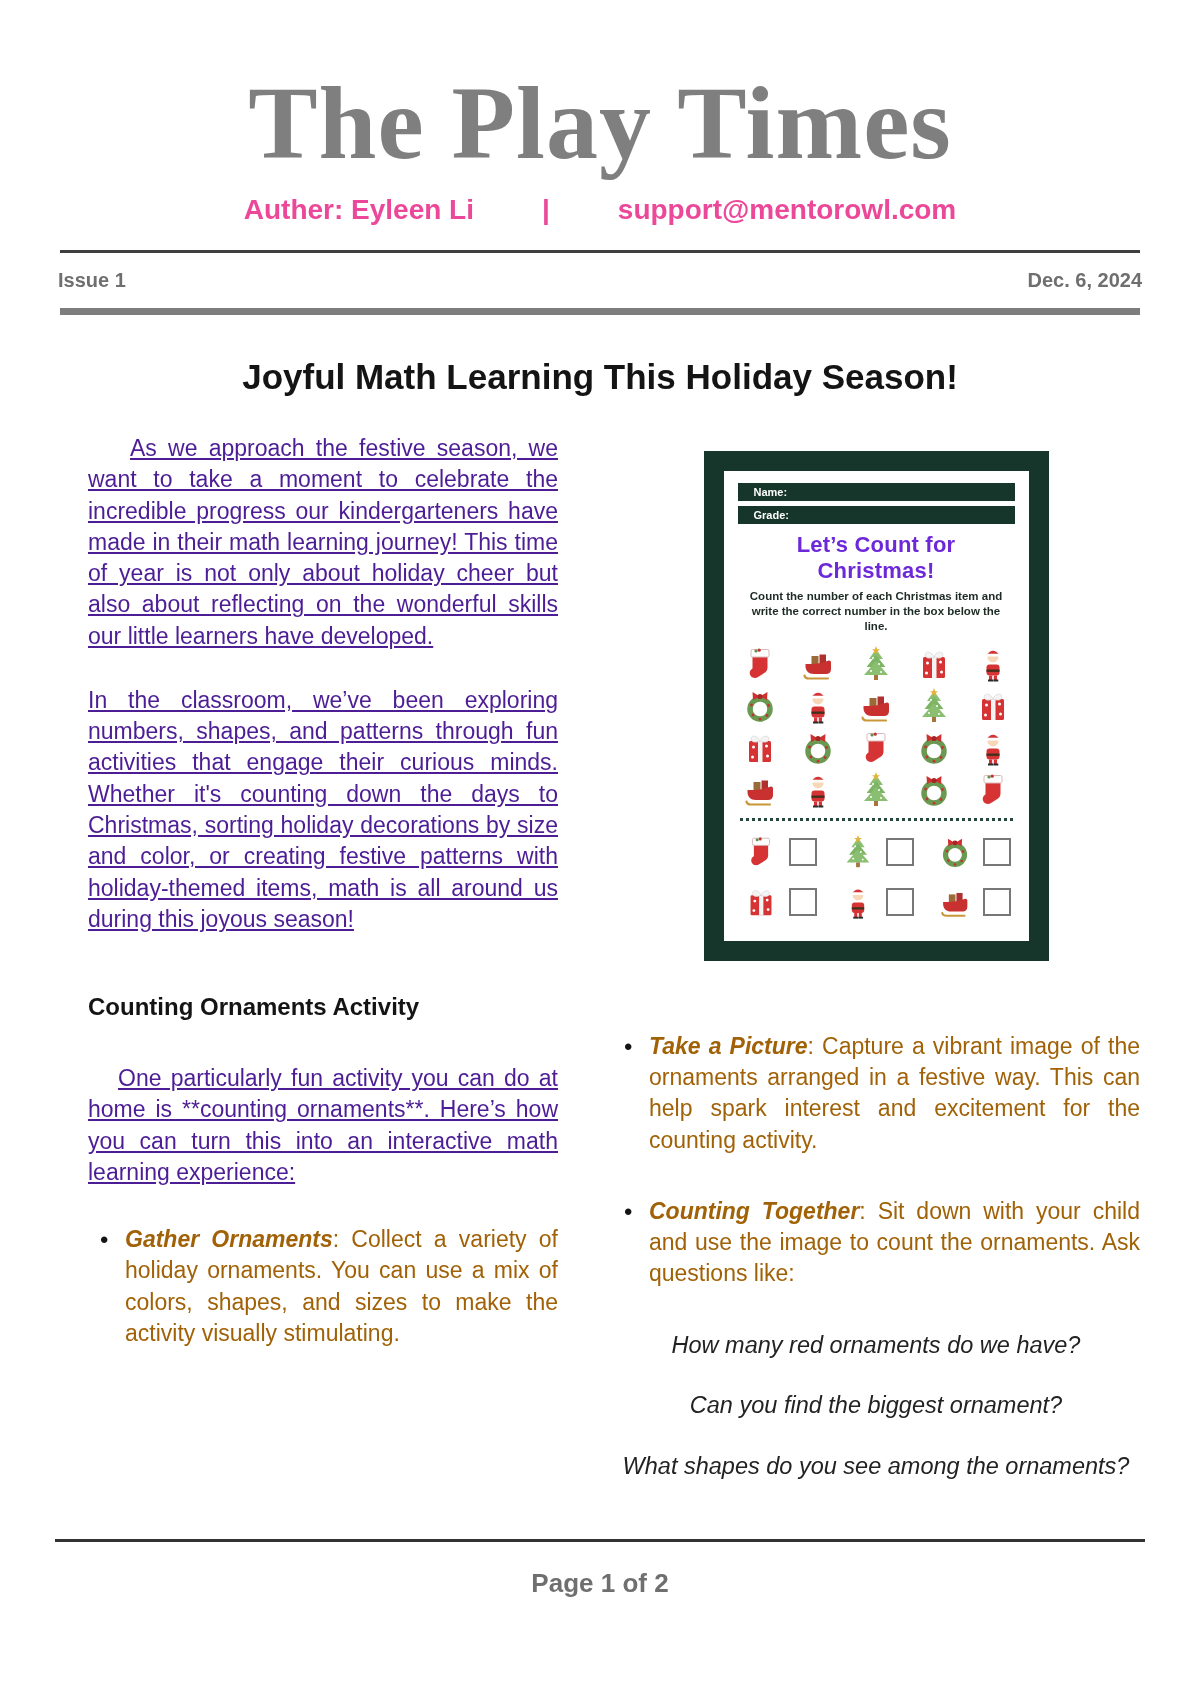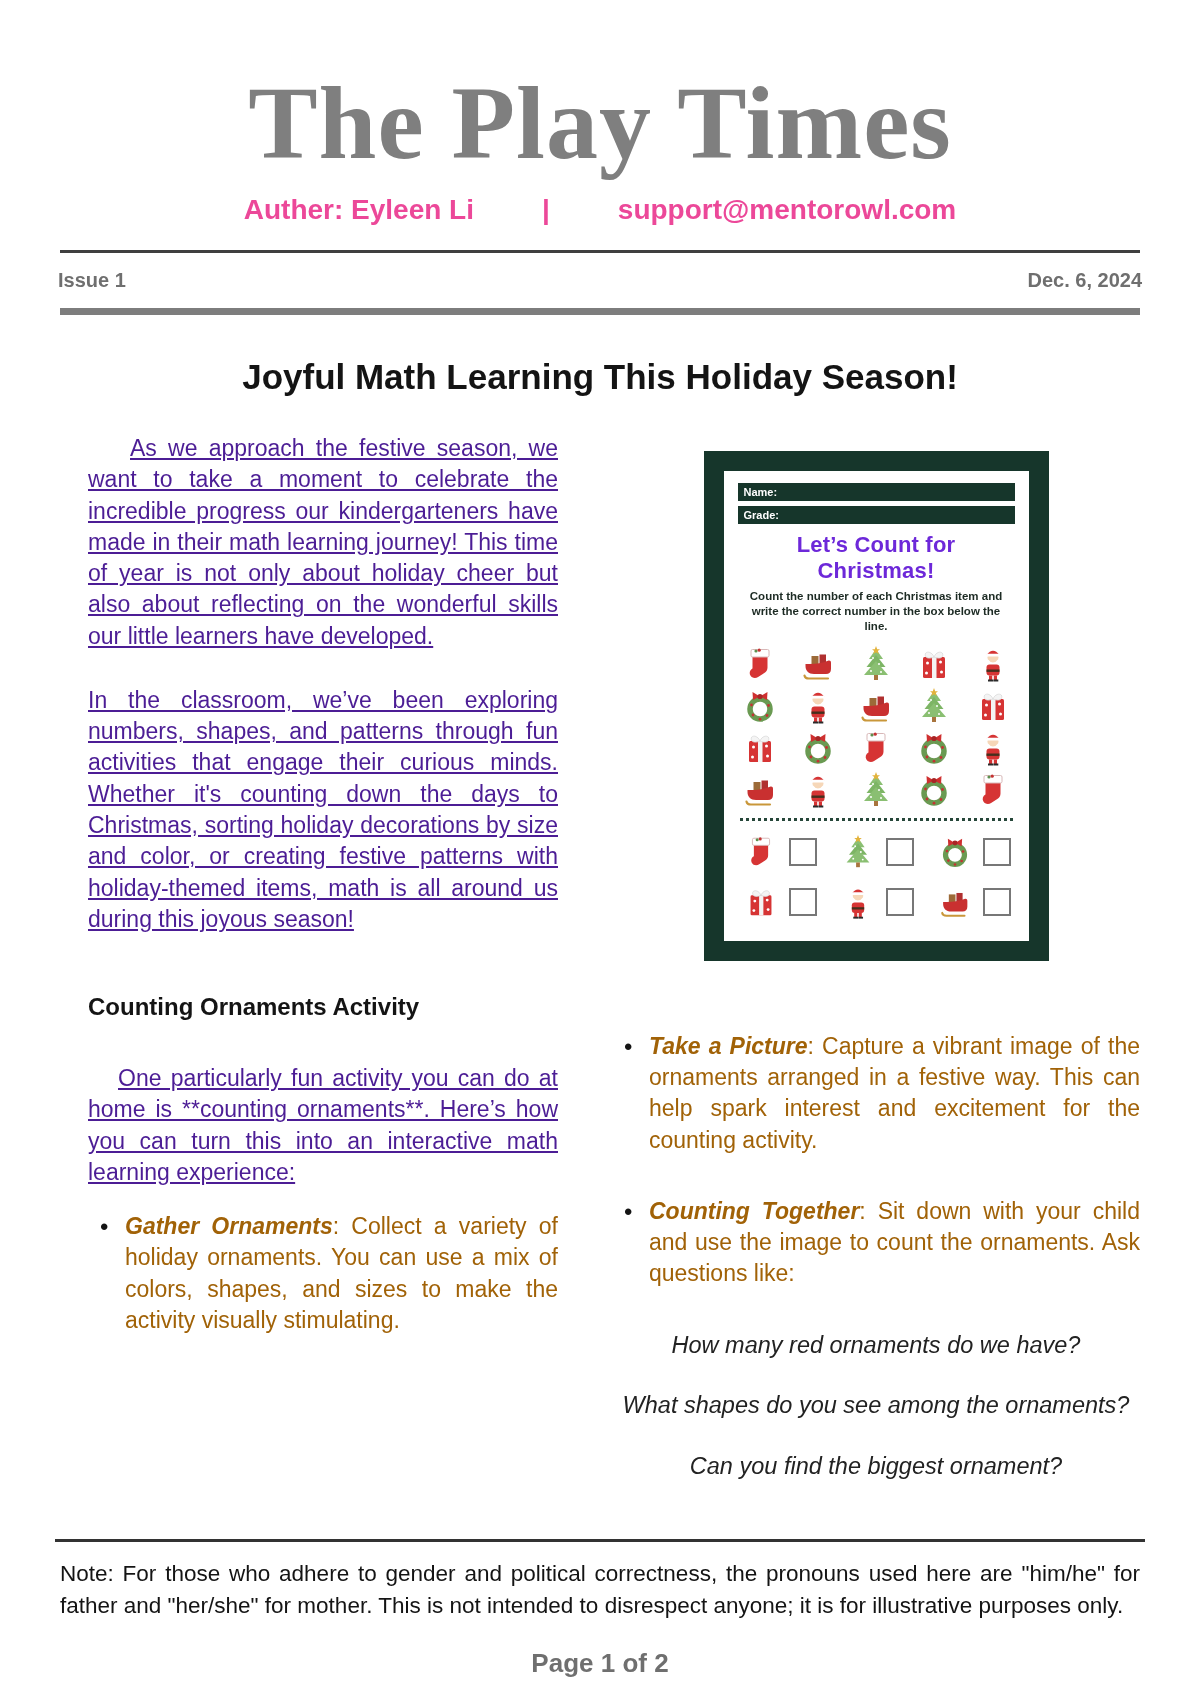--- a/index.html
+++ b/index.html
@@ -30,21 +30,21 @@
     margin-top:42px;
   }
   
   .columns { display:flex; gap:54px; padding:0 60px; margin-top:36px; height:1106px; }
   .col-left  { width:470px; flex:none; margin-left:28px; }
   .col-right { flex:1; }
   p.body { font-size:23px; line-height:1.36; text-align:justify; color:#4c1d95;text-decoration:underline; }
   .p1 { text-indent:42px; margin-bottom:33px; }
   .p2 { margin-bottom:58px; }
   .section-heading { font-size:24px; font-weight:bold; color:#141414; margin-bottom:42px; }
-  .p3 { text-indent:30px; margin-bottom:23px; }
+  .p3 { text-indent:30px; margin-bottom:36px; }
   ul.bullets { list-style:none; }
   ul.bullets li {
     font-size:23px; line-height:1.36; text-align:justify; color:#a16207;
     padding-left:37px; position:relative; margin-bottom:40px;
   }
   ul.bullets li::before {
     content:"•"; position:absolute; left:12px; top:0; font-size:24px; color:#141414;
   }
   .lead { font-weight:bold; font-style:italic; }
   .question {
@@ -52,21 +52,21 @@
     color:#222; margin:0 6px 30px;
   }
   .q-block { margin-top:40px; }
   
   .worksheet {
     width:345px; margin:18px auto 70px; background:#16362b; padding:20px;
   }
   .ws-inner { background:#fff; padding:12px 12px 8px; }
   .ws-bar {
     background:#16362b; color:#fff; font-size:11px; font-weight:bold;
-    height:18px; line-height:18px; padding:0 6px; margin:0 2px 5px;
+    height:18px; line-height:18px; padding:0 16px; margin:0 2px 5px;
   }
   .ws-title {
     color:#6d28d9; font-weight:bold; font-size:22px; text-align:center;
     margin:8px 0 5px; letter-spacing:0.2px;
   }
   .ws-sub {
     font-weight:bold; font-size:11.5px; line-height:1.3; text-align:center;
     color:#1d2b24; margin:0 8px 10px;
   }
   .ws-grid-row {
@@ -321,24 +321,23 @@
         <li>
           <span class="lead">Take a Picture</span><span>: Capture a vibrant image of the ornaments arranged in a festive way. This can help spark interest and excitement for the counting activity.</span>
         </li>
         <li>
           <span class="lead">Counting Together</span><span>: Sit down with your child and use the image to count the ornaments. Ask questions like:</span>
         </li>
       </ul>
 
       <div class="q-block">
         <p class="question">How many red ornaments do we have?</p>
+        <p class="question">Can you find the biggest ornament?</p>
         <p class="question">What shapes do you see among the ornaments?</p>
-        <p class="question">Can you find the biggest ornament?</p>
       </div>
 
     </div>
   </div>
 
   <hr class="rule-bottom">
-  <p class="note">Note: For those who adhere to gender and political correctness, the pronouns used here are "him/he" for father and "her/she" for mother. This is not intended to disrespect anyone; it is for illustrative purposes only.</p>
   <div class="page-num">Page 1 of 2</div>
 
 </div>
 
 </body></html>

